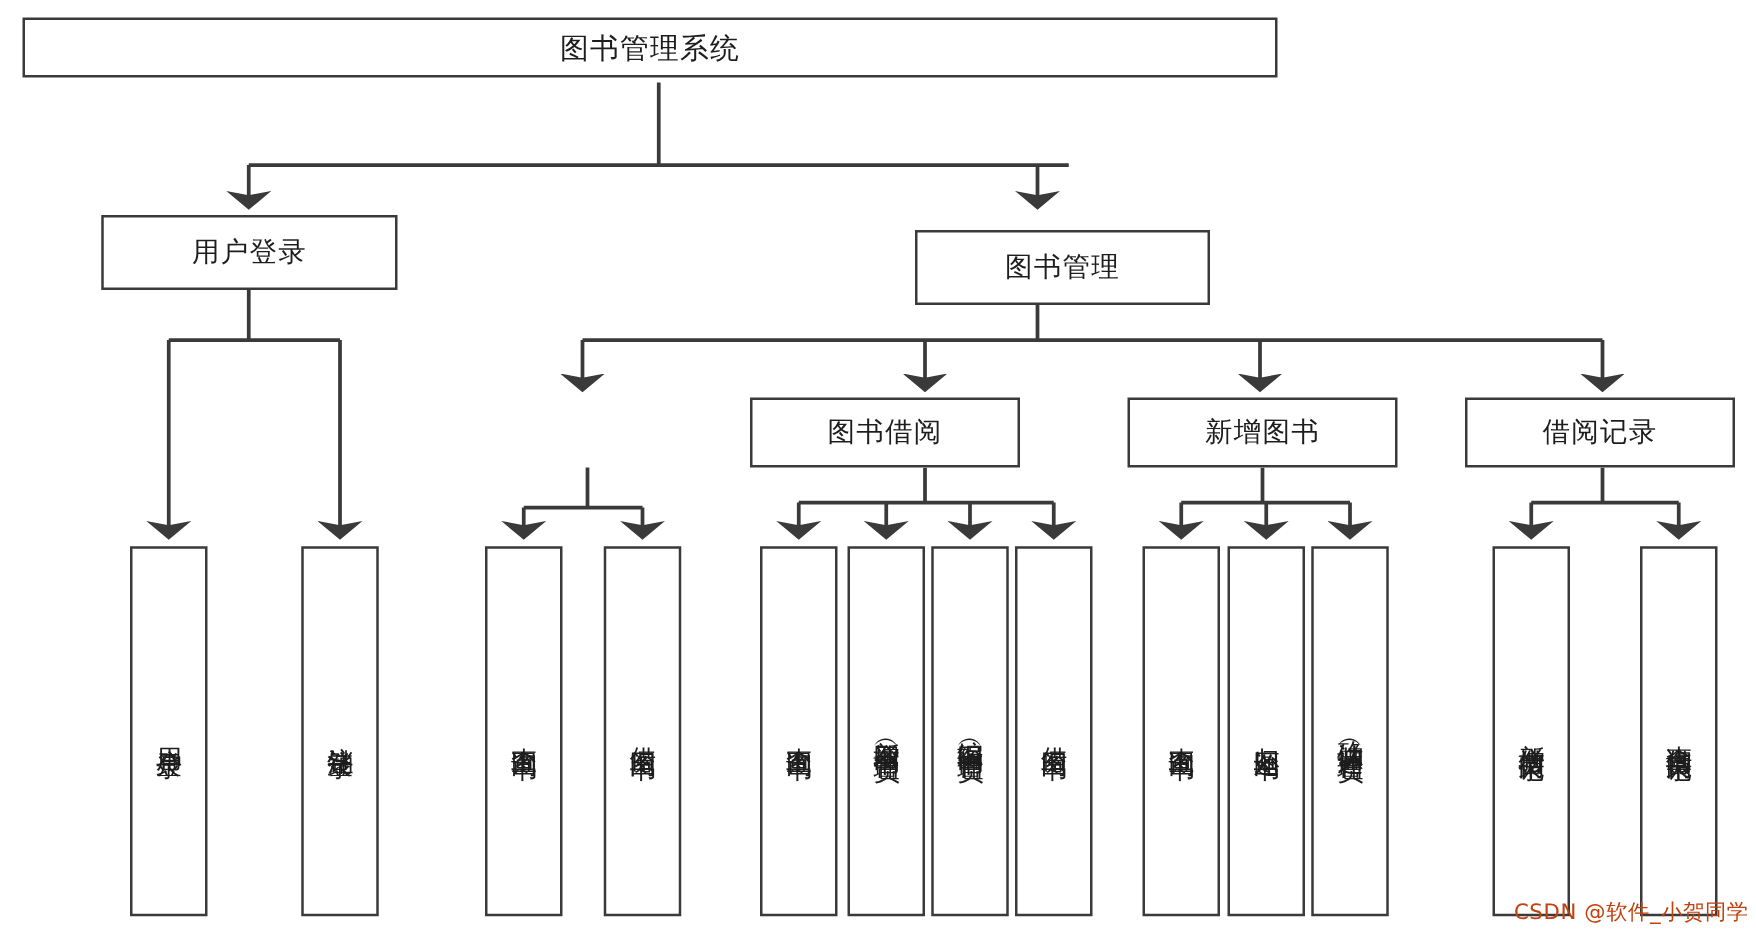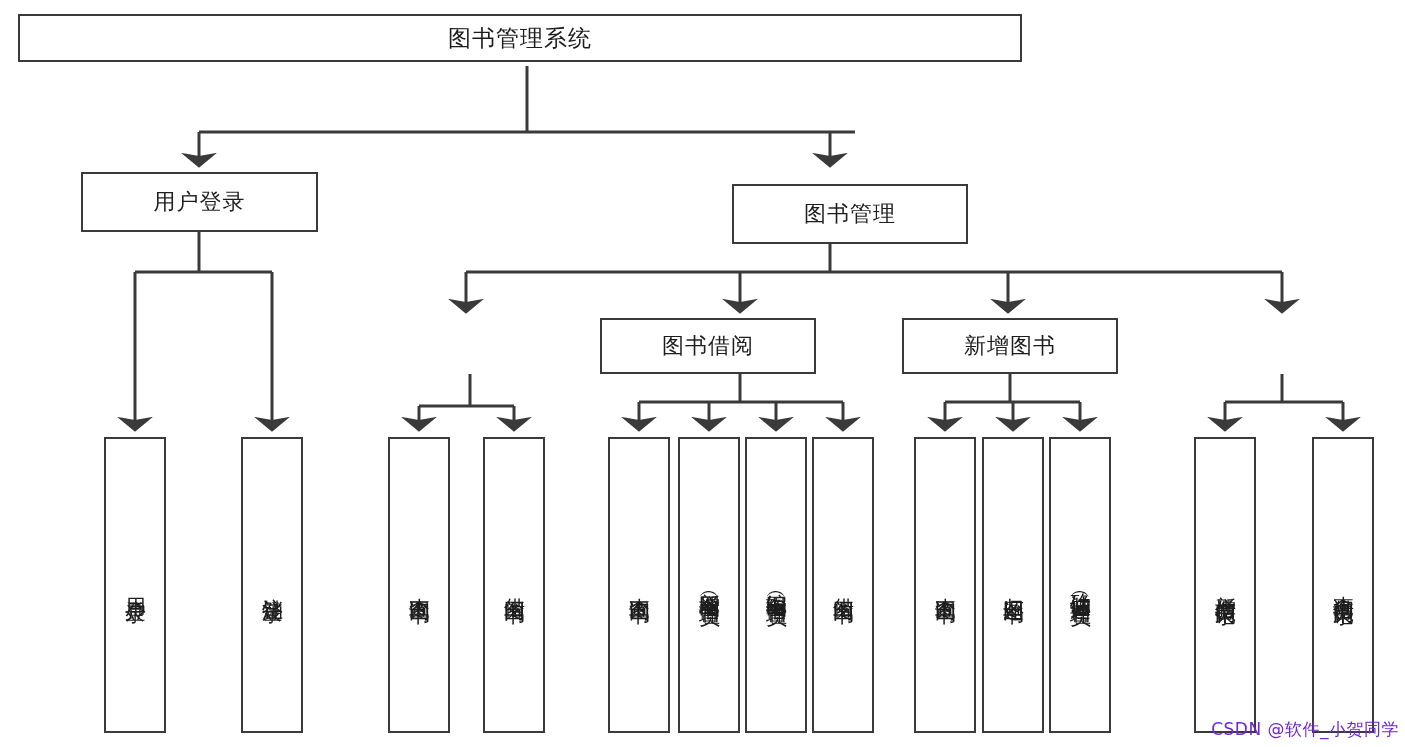--- a/index.html
+++ b/index.html
@@ -54,21 +54,21 @@
     line-height: 1.18;
     letter-spacing: 2px;
     white-space: nowrap;
     color: #1d1d1d;
   }
   .watermark {
     position: absolute;
     right: 6px;
     bottom: 6px;
     font-size: 17px;
-    color: #6d28d9;
+    color: #c2410c;
     letter-spacing: 0.5px;
     z-index: 3;
     white-space: nowrap;
   }
 </style>
 </head>
 <body>
 
 <div id="canvas">
 
@@ -132,20 +132,23 @@
   <div class="node horiz" style="left:712px; top:184px; width:236px; height:60px;margin-left:20px;">
     <span>图书管理</span>
   </div>
 
   <div class="node horiz" style="left:600px; top:318px; width:216px; height:56px;">
     <span>图书借阅</span>
   </div>
   <div class="node horiz" style="left:902px; top:318px; width:216px; height:56px;">
     <span>新增图书</span>
   </div>
+  <div class="node horiz" style="left:1172px; top:318px; width:216px; height:56px;">
+    <span>借阅记录</span>
+  </div>
 
   <div class="node leaf" style="left:104px; top:437px; width:62px; height:296px;">
     <span class="vtext">用户登录</span>
   </div>
   <div class="node leaf" style="left:241px; top:437px; width:62px; height:296px;">
     <span class="vtext">注销登录</span>
   </div>
 
   <div class="node leaf" style="left:388px; top:437px; width:62px; height:296px;">
     <span class="vtext">查询图书</span>

